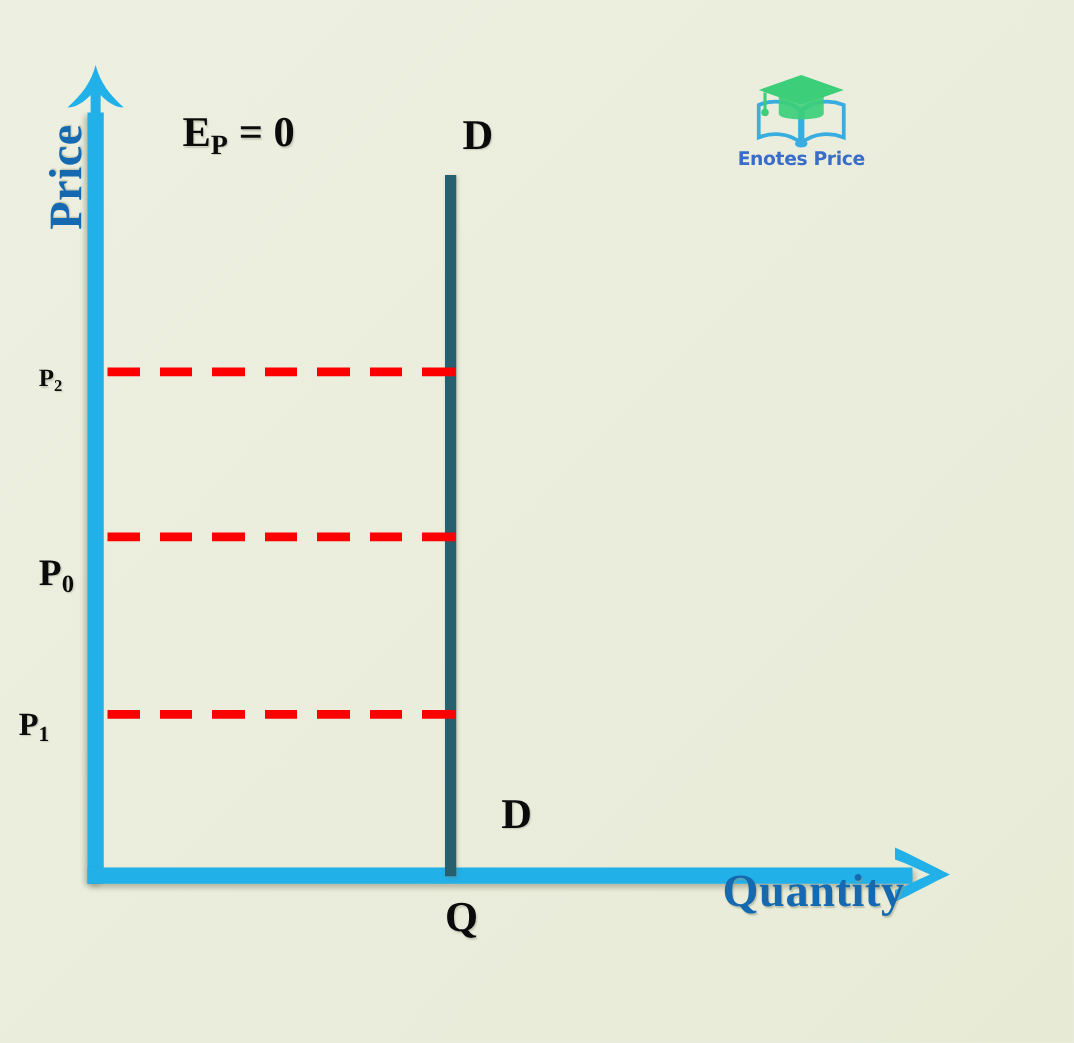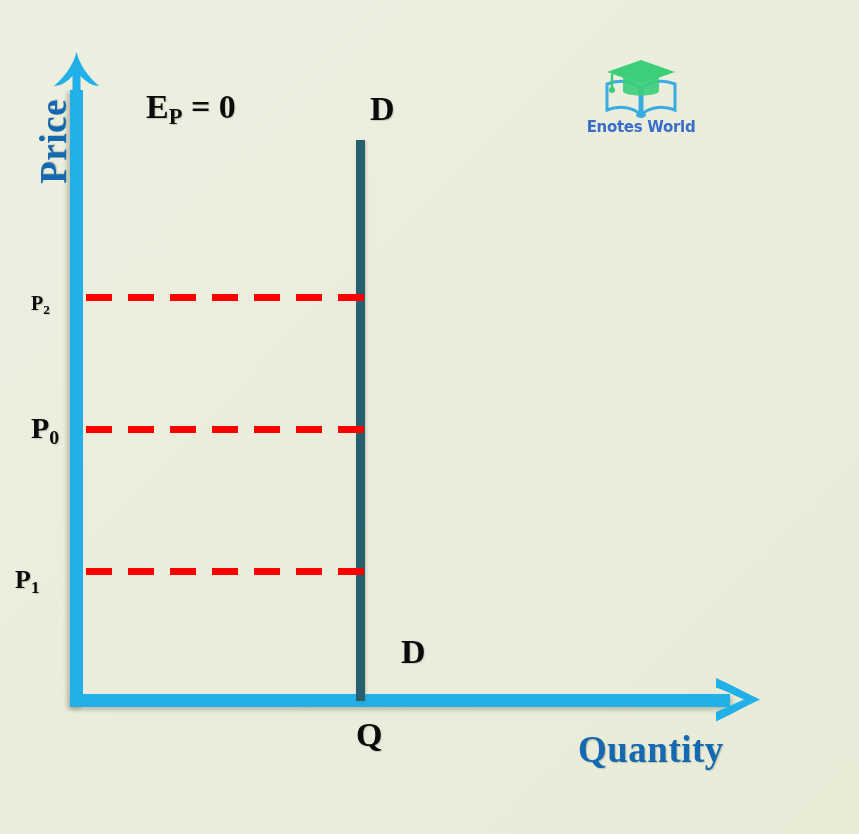--- a/index.html
+++ b/index.html
@@ -65,21 +65,21 @@
     transform-origin: center center;
     color: #1569b0;
     font-size: 37px;
     font-weight: bold;
     letter-spacing: 0.5px;
     text-shadow: 1px 1px 1px rgba(150,155,130,0.5);
   }
   .label-quantity {
     position: absolute;
     left: 578px;
-    top: 728px;
+    top: 692px;
     color: #1569b0;
     font-size: 37px;
     font-weight: bold;
     letter-spacing: 0.5px;
     text-shadow: 1px 1px 1px rgba(150,155,130,0.5);
   }
 
   
   .demand-curve {
     position: absolute;
@@ -118,21 +118,21 @@
   }
   .lbl sub {
     font-size: 0.66em;
     vertical-align: -0.28em;
   }
   .lbl-ep   { left: 146px; top: 88px;  font-size: 34px; }
   .lbl-dtop { left: 370px; top: 90px;  font-size: 34px; }
   .lbl-dbot { left: 401px; top: 633px; font-size: 34px; }
   .lbl-q    { left: 356px; top: 716px; font-size: 34px; }
   .lbl-p2   { left: 31px;  top: 292px; font-size: 20px; }
-  .lbl-p0   { left: 31px;  top: 411px; font-size: 30px; }
+  .lbl-p0   { left: 31px;  top: 442px; font-size: 30px; }
   .lbl-p1   { left: 15px;  top: 565px; font-size: 26px; }
 
   
   .logo {
     position: absolute;
     left: 585px;
     top: 58px;
     width: 112px;
     height: 88px;
     opacity: 0.92;
@@ -212,16 +212,16 @@
         <path d="M72 26 C62 22, 48 22, 39 30 L39 56 C48 48, 62 48, 72 52 Z" fill="none" stroke="#2aa8e0" stroke-width="3"></path>
         <path d="M37 30 L37 56 L39 56 L39 30 Z" fill="#2aa8e0"></path>
         <ellipse cx="38" cy="57" rx="5" ry="3" fill="#2aa8e0"></ellipse>
 
         <path d="M38 2 L72 14 L38 26 L4 14 Z" fill="#2ecc71"></path>
         <path d="M20 19 L20 33 C20 39, 56 39, 56 33 L56 19 L38 26 Z" fill="#2ecc71" opacity="0.92"></path>
         <path d="M9 16 L9 30" stroke="#2ecc71" stroke-width="2.5" fill="none"></path>
         <circle cx="9" cy="32" r="3" fill="#2ecc71"></circle>
       </svg>
     </div>
-    <div class="logo-text">Enotes World</div>
+    <div class="logo-text">Enotes Price</div>
   </div>
 
 </div>
 
 </body></html>

